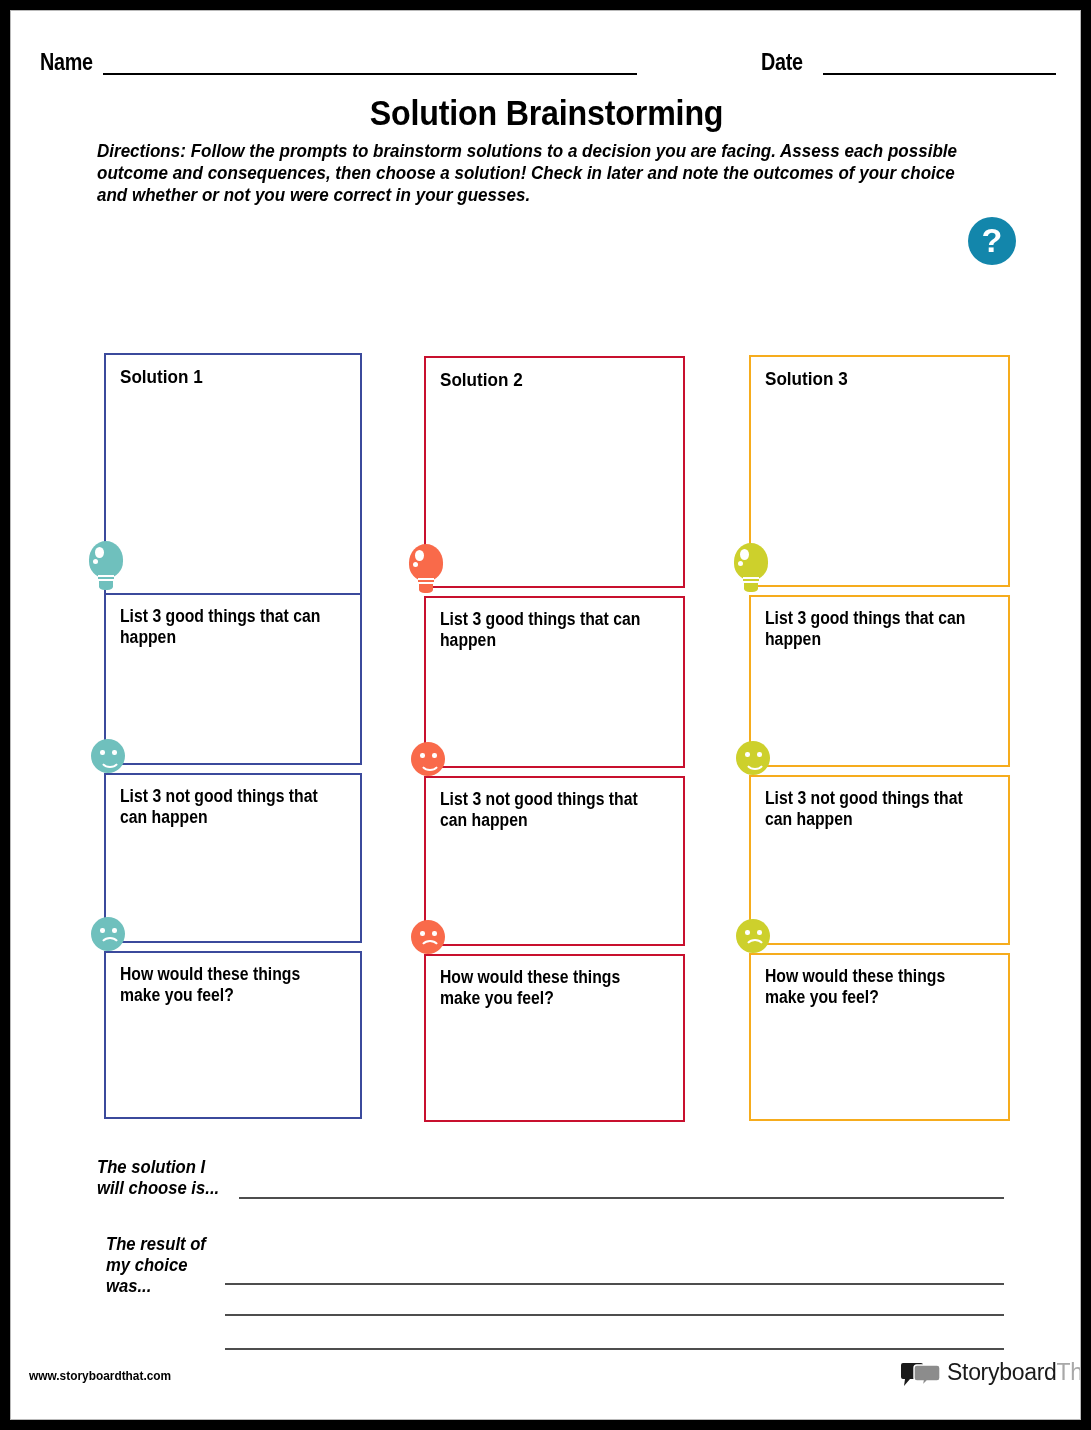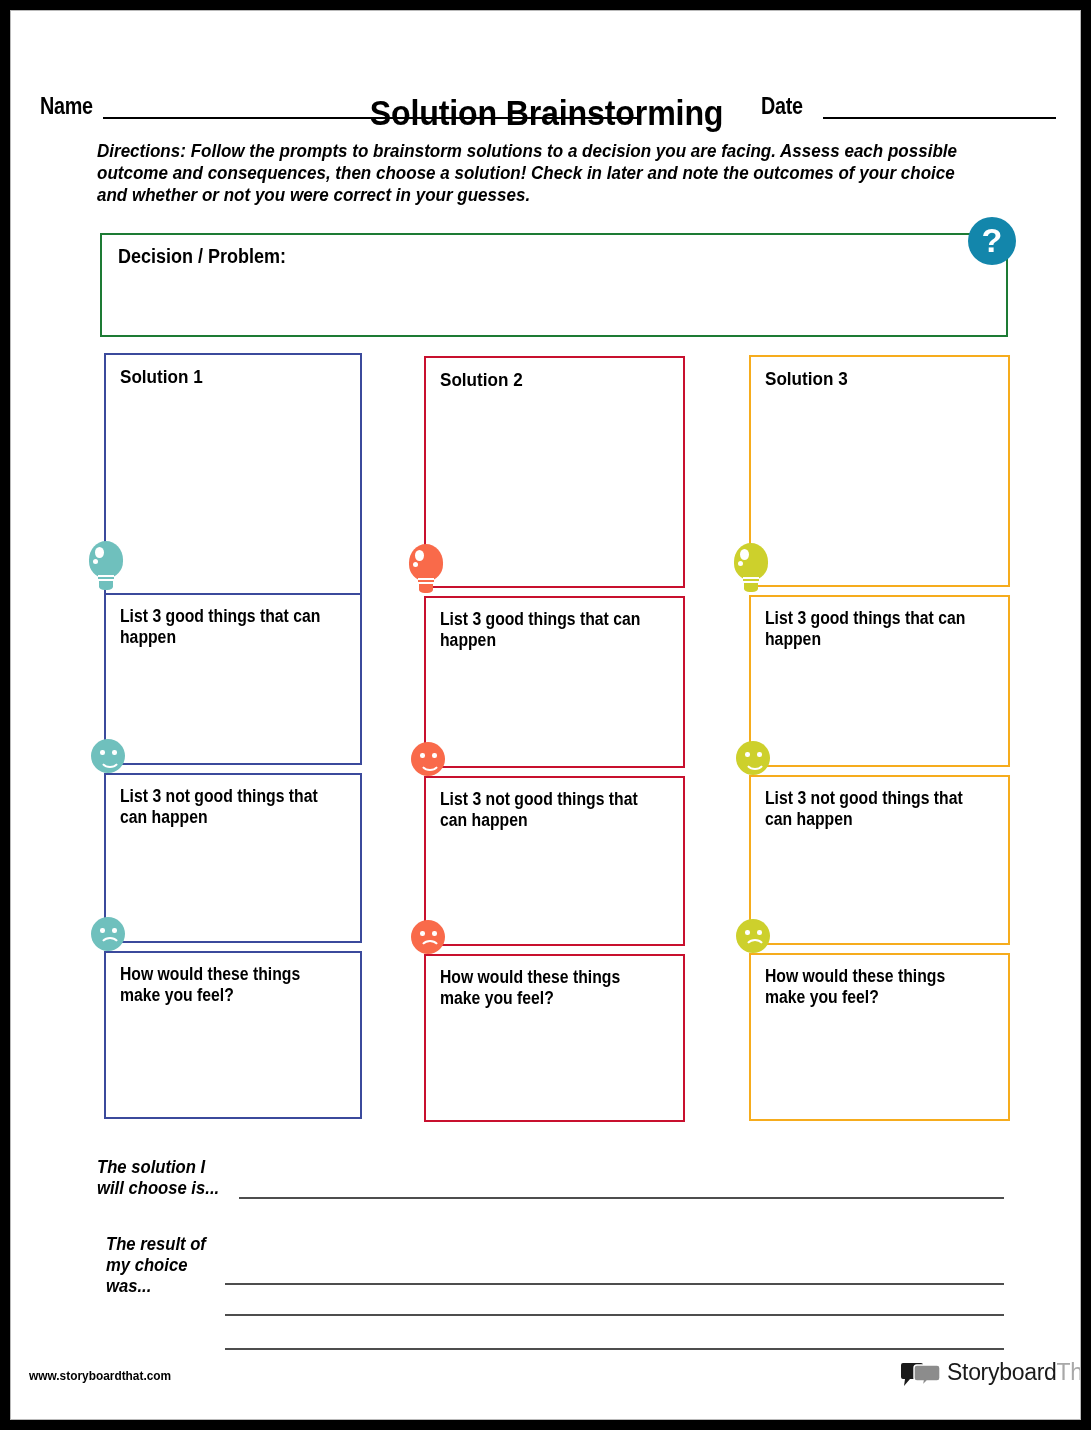--- a/index.html
+++ b/index.html
@@ -28,21 +28,20 @@
     box-sizing: border-box;
     overflow: hidden;
   }
 
   
   .hdr-row {
     position: absolute;
     left: 0; top: 0;
     width: 1071px;
     height: 60px;
-    margin-top: 44px;
   }
   .hdr-label {
     position: absolute;
     font-family: "Liberation Sans Narrow", "Liberation Sans", sans-serif;
     font-weight: bold;
     font-size: 23px;
     color: #000;
     letter-spacing: -0.3px;
     transform: scaleX(0.86);
     transform-origin: left bottom;
@@ -307,23 +306,20 @@
     <div class="hdr-row">
       <div class="hdr-label" id="name-label">Name</div>
       <div class="hdr-line" id="name-line"></div>
       <div class="hdr-label" id="date-label">Date</div>
       <div class="hdr-line" id="date-line"></div>
     </div>
 
     <div id="title">Solution Brainstorming</div>
     <div id="directions">Directions: Follow the prompts to brainstorm solutions to a decision you are facing. Assess each possible outcome and consequences, then choose a solution! Check in later and note the outcomes of your choice and whether or not you were correct in your guesses.</div>
 
-    <div id="decision-box">
-      <div id="decision-label">Decision / Problem:</div>
-    </div>
     <div id="question-badge">?</div>
 
     <div class="col" id="col-0">
         <div class="card" style="left: 0px; top: 342px; width: 100%; height: 276px; border-width: 2.5px; border-color: rgb(59, 74, 156);">
           <div class="card-label big">Solution 1</div>
         </div>
         <div class="icon-wrap" style="left: -15px; top: 530px;">
           <div class="bulb">
             <div class="glass" style="background:#6fc0bd"></div>
             <div class="hl"></div>

